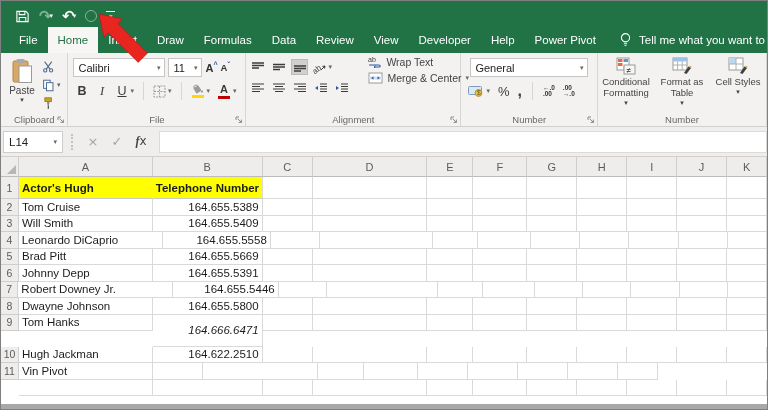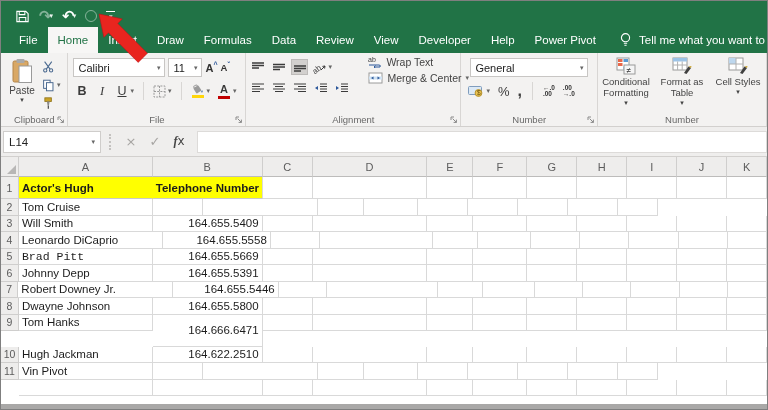--- a/index.html
+++ b/index.html
@@ -65,21 +65,21 @@
   .wmcol { display:flex; flex-direction:column; gap:4px; margin-left:6px; }
   .wmitem { display:flex; align-items:center; gap:4px; font-size:10.5px; color:#444; white-space:nowrap; }
   .numicons { display:flex; align-items:center; gap:8px; margin:4px 0 0 4px; }
   .decbtn { display:flex; flex-direction:column; line-height:1; font-size:6.5px; color:#333; font-weight:bold; }
   .bigbtn { width:50px; display:flex; flex-direction:column; align-items:center; text-align:center; }
   .bigbtn .lbl { font-size:9.5px; color:#444; line-height:1.15; margin-top:2px; }
   .bigbtn .v { font-size:7px; color:#444; }
 
   
   .formulabar { height:30px; background:#efeeed; border-bottom:1px solid #d2d0ce; display:flex; align-items:center; padding-left:2px; }
-  .namebox { width:98px; height:22px; background:#fff; border:1px solid #cfcdcb; display:flex; align-items:center;
+  .namebox { width:60px; height:22px; background:#fff; border:1px solid #cfcdcb; display:flex; align-items:center;
              justify-content:space-between; padding:0 5px; font-size:11.5px; color:#222;gap:20px; }
   .namebox .v { font-size:7px; color:#666; }
   .dots { height:16px; border-left:2px dotted #c4c2c0; margin:0 8px; }
   .fbtn { width:24px; text-align:center; color:#a6a4a2; font-size:13px; font-family:"DejaVu Sans", sans-serif; }
   .fx { color:#444; font-size:12px; }
   .fx i { font-family:"Liberation Serif", serif; font-weight:bold; }
   .finput { flex:1; height:22px; background:#fff; border:1px solid #dddbd9; margin-left:6px; }
 
   
   .sheet { position:relative; background:#fff; }
@@ -461,20 +461,21 @@
         <div class="cell" style="width: 54px; height: 22px;"></div>
         <div class="cell" style="width: 50px; height: 22px;"></div>
         <div class="cell" style="width: 50px; height: 22px;"></div>
         <div class="cell" style="width: 50px; height: 22px;"></div>
         <div class="cell" style="width: 50px; height: 22px;"></div>
         <div class="cell" style="width: 40px; height: 22px;"></div>
       </div>
       <div class="shrow">
         <div class="rhead" style="height: 16.5px;">2</div>
         <div class="cell" style="width: 134px; height: 16.5px;">Tom Cruise</div>
+        <div class="cell num" style="width: 110px; height: 16.5px;">164.655.5389</div>
         <div class="cell" style="width: 50px; height: 16.5px;"></div>
         <div class="cell" style="width: 115px; height: 16.5px;"></div>
         <div class="cell" style="width: 46px; height: 16.5px;"></div>
         <div class="cell" style="width: 54px; height: 16.5px;"></div>
         <div class="cell" style="width: 50px; height: 16.5px;"></div>
         <div class="cell" style="width: 50px; height: 16.5px;"></div>
         <div class="cell" style="width: 50px; height: 16.5px;"></div>
         <div class="cell" style="width: 50px; height: 16.5px;"></div>
         <div class="cell" style="width: 40px; height: 16.5px;"></div>
       </div>
@@ -501,21 +502,21 @@
         <div class="cell" style="width: 46px; height: 16.5px;"></div>
         <div class="cell" style="width: 54px; height: 16.5px;"></div>
         <div class="cell" style="width: 50px; height: 16.5px;"></div>
         <div class="cell" style="width: 50px; height: 16.5px;"></div>
         <div class="cell" style="width: 50px; height: 16.5px;"></div>
         <div class="cell" style="width: 50px; height: 16.5px;"></div>
         <div class="cell" style="width: 40px; height: 16.5px;"></div>
       </div>
       <div class="shrow">
         <div class="rhead" style="height: 16.5px;">5</div>
-        <div class="cell" style="width: 134px; height: 16.5px; font-family: Liberation Mono, monospace;">Brad Pitt</div>
+        <div class="cell" style="width: 134px; height: 16.5px;">Brad Pitt</div>
         <div class="cell num" style="width: 110px; height: 16.5px;">164.655.5669</div>
         <div class="cell" style="width: 50px; height: 16.5px;"></div>
         <div class="cell" style="width: 115px; height: 16.5px;"></div>
         <div class="cell" style="width: 46px; height: 16.5px;"></div>
         <div class="cell" style="width: 54px; height: 16.5px;"></div>
         <div class="cell" style="width: 50px; height: 16.5px;"></div>
         <div class="cell" style="width: 50px; height: 16.5px;"></div>
         <div class="cell" style="width: 50px; height: 16.5px;"></div>
         <div class="cell" style="width: 50px; height: 16.5px;"></div>
         <div class="cell" style="width: 40px; height: 16.5px;"></div>
@@ -558,21 +559,21 @@
         <div class="cell" style="width: 54px; height: 16.5px;"></div>
         <div class="cell" style="width: 50px; height: 16.5px;"></div>
         <div class="cell" style="width: 50px; height: 16.5px;"></div>
         <div class="cell" style="width: 50px; height: 16.5px;"></div>
         <div class="cell" style="width: 50px; height: 16.5px;"></div>
         <div class="cell" style="width: 40px; height: 16.5px;"></div>
       </div>
       <div class="shrow">
         <div class="rhead" style="height: 16.5px;">9</div>
         <div class="cell" style="width: 134px; height: 16.5px;">Tom Hanks</div>
-        <div class="cell num" style="width: 110px; height: 32px;">164.666.6471</div>
+        <div class="cell num" style="width: 110px; height: 32px; font-style: italic;">164.666.6471</div>
         <div class="cell" style="width: 50px; height: 16.5px;"></div>
         <div class="cell" style="width: 115px; height: 16.5px;"></div>
         <div class="cell" style="width: 46px; height: 16.5px;"></div>
         <div class="cell" style="width: 54px; height: 16.5px;"></div>
         <div class="cell" style="width: 50px; height: 16.5px;"></div>
         <div class="cell" style="width: 50px; height: 16.5px;"></div>
         <div class="cell" style="width: 50px; height: 16.5px;"></div>
         <div class="cell" style="width: 50px; height: 16.5px;"></div>
         <div class="cell" style="width: 40px; height: 16.5px;"></div>
       </div>

